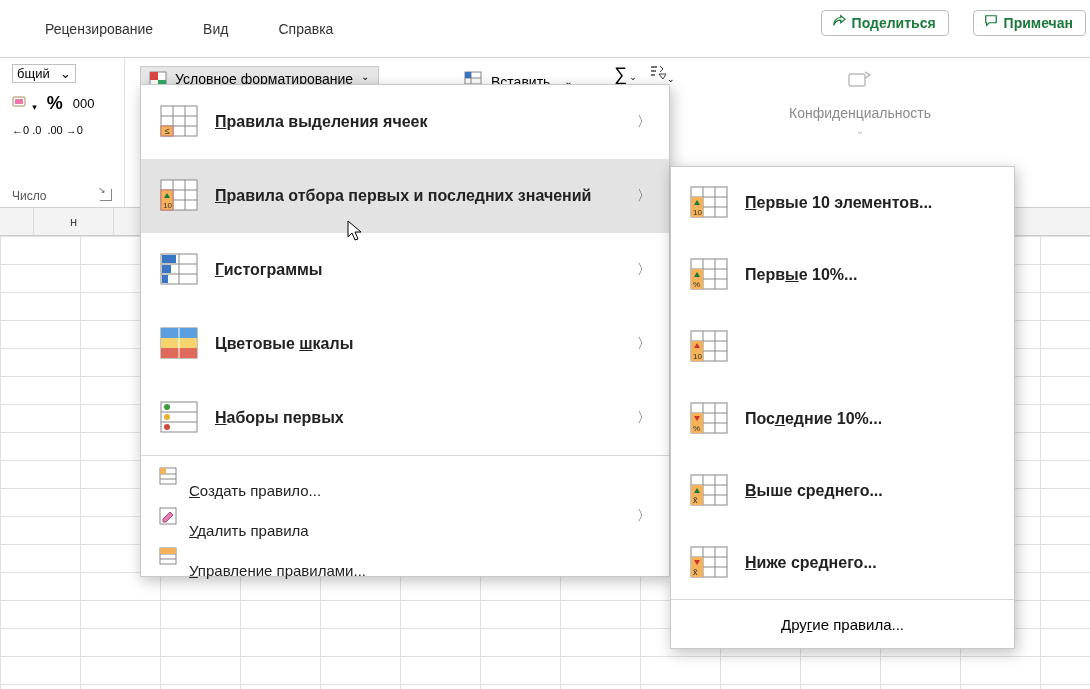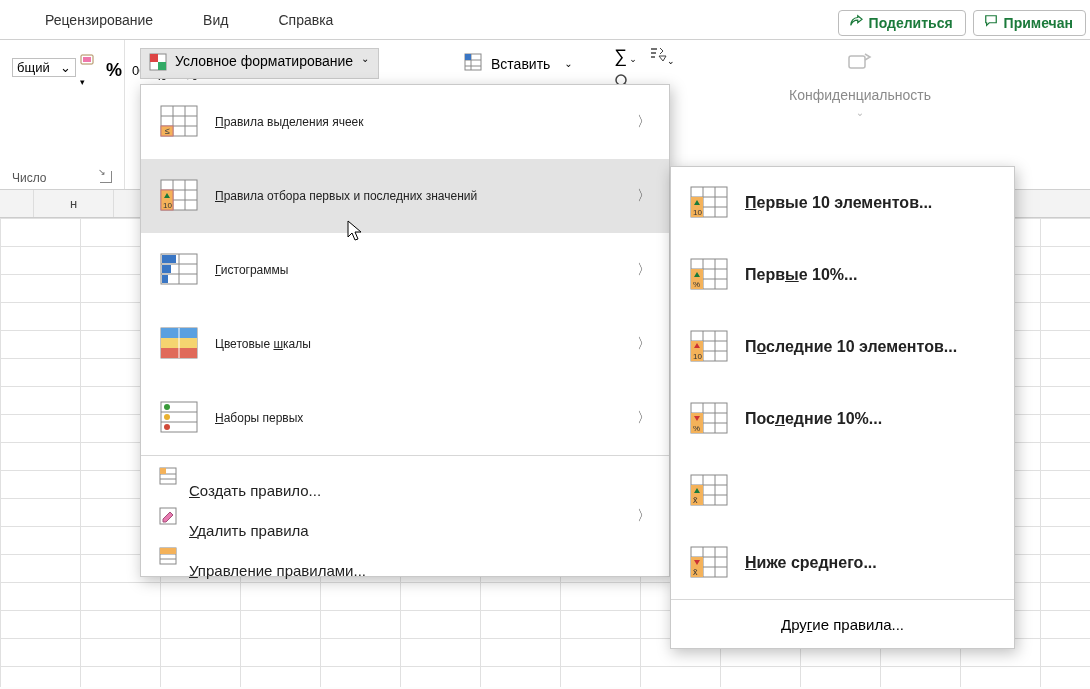--- a/index.html
+++ b/index.html
@@ -12,30 +12,30 @@
     height: 689px;
     overflow: hidden;
     position: relative;
   }
   .ribbon-tabs {
     display: flex;
     gap: 50px;
     padding: 8px 0 8px 45px;
     background: #fff;
     border-bottom: 1px solid #d0d0d0;
-    height: 40px;
+    height: 58px;
     align-items: center;
   }
   .ribbon-tabs .tab { color: #333; cursor: default; }
   .share-row {
     position: absolute;
     right: 0;
     top: 10px;
     display: flex;
-    gap: 7px;
+    gap: 24px;
     padding-right: 4px;
   }
   .pill {
     display: inline-flex;
     align-items: center;
     gap: 6px;
     border: 1px solid #bcbcbc;
     border-radius: 4px;
     padding: 3px 12px 4px 10px;
     font-weight: 600;
@@ -51,21 +51,21 @@
     position: relative;
   }
   .group {
     display: flex;
     flex-direction: column;
     padding: 6px 12px 4px;
     border-right: 1px solid #e1e1e1;
     height: 100%;
     justify-content: space-between;
   }
-  .group .group-body { display: flex; flex-direction: row; gap: 4px; }
+  .group .group-body { display: flex; flex-direction: column; gap: 4px; }
   .group .group-label { font-size: 12px; color: #555; text-align: center; }
   .num-group { width: 125px; }
   .num-top { display:flex; align-items:center; gap:6px; }
   .num-format-sel {
     border:1px solid #c0c0c0; padding:1px 4px; display:inline-flex;
     align-items:center; gap:4px; font-size:13px; min-width:64px;
     justify-content:space-between;
   }
   .num-row2 { display:flex; align-items:center; gap:10px; font-size:15px; margin-top:6px;}
   .num-row3 { display:flex; align-items:center; gap:6px; font-size:11px; margin-top:6px;}
@@ -145,21 +145,21 @@
   .menu-item {
     display:flex;
     align-items:center;
     gap: 16px;
     padding: 0 18px;
     height: 74px;
     cursor: default;
     position:relative;
   }
   .menu-item.hl { background:#e3e3e3; }
-  .menu-item .lbl { font-size:12px; font-weight:400; color:#222; flex:1; }
+  .menu-item .lbl { font-size:16px; font-weight:700; color:#222; flex:1; }
   .menu-item .lbl u { text-decoration: underline; }
   .menu-item .chev { color:#555; font-size:14px; }
   .menu-sep { height:1px; background:#d7d7d7; margin:0; }
   .menu-item.sm { height:40px; gap:12px; padding-left:18px;}
   .menu-item.sm .lbl { font-size:15px; font-weight:400;margin-top:28px; }
   .menu-item.sm .ic-sm { width:18px; height:18px; display:inline-flex; align-items:center; justify-content:center; font-size:15px; color:#555;}
 
   .menu2 .menu-item { height:72px; }
   .menu2 .lbl { font-size:16px; font-weight:600; }
   .menu2 .more { text-align:center; height:48px; display:flex; align-items:center; justify-content:center; font-size:15px; }
@@ -458,21 +458,20 @@
           <rect x="2" y="4" width="36" height="30" fill="#fff" stroke="#888"></rect>
           <line x1="2" y1="14" x2="38" y2="14" stroke="#888"></line>
           <line x1="2" y1="24" x2="38" y2="24" stroke="#888"></line>
           <line x1="14" y1="4" x2="14" y2="34" stroke="#888"></line>
           <line x1="26" y1="4" x2="26" y2="34" stroke="#888"></line>
           <rect x="2" y="14" width="12" height="20" fill="#f4b25a"></rect>
           <path d="M8 22l-3-5h6z" fill="#c33" transform="rotate(180 8 19)"></path>
           <text x="4" y="32" font-size="8" fill="#333">10</text>
         </svg>
     </span>
-    <span class="lbl">П<u>о</u>следние 10 элементов...</span>
   </div>
   <div class="menu-item">
     <span class="big-icon">
       <svg viewBox="0 0 40 40">
           <rect x="2" y="4" width="36" height="30" fill="#fff" stroke="#888"></rect>
           <line x1="2" y1="14" x2="38" y2="14" stroke="#888"></line>
           <line x1="2" y1="24" x2="38" y2="24" stroke="#888"></line>
           <line x1="14" y1="4" x2="14" y2="34" stroke="#888"></line>
           <line x1="26" y1="4" x2="26" y2="34" stroke="#888"></line>
           <rect x="2" y="14" width="12" height="20" fill="#f4b25a"></rect>
@@ -488,20 +487,21 @@
           <rect x="2" y="4" width="36" height="30" fill="#fff" stroke="#888"></rect>
           <line x1="2" y1="14" x2="38" y2="14" stroke="#888"></line>
           <line x1="2" y1="24" x2="38" y2="24" stroke="#888"></line>
           <line x1="14" y1="4" x2="14" y2="34" stroke="#888"></line>
           <line x1="26" y1="4" x2="26" y2="34" stroke="#888"></line>
           <rect x="2" y="14" width="12" height="20" fill="#f4b25a"></rect>
           <path d="M8 17l-3 5h6z" fill="#1b7a3b"></path>
           <text x="4" y="32" font-size="9" fill="#333">x̄</text>
         </svg>
     </span>
+    <span class="lbl"><u>В</u>ыше среднего...</span>
   </div>
   <div class="menu-item">
     <span class="big-icon">
       <svg viewBox="0 0 40 40">
           <rect x="2" y="4" width="36" height="30" fill="#fff" stroke="#888"></rect>
           <line x1="2" y1="14" x2="38" y2="14" stroke="#888"></line>
           <line x1="2" y1="24" x2="38" y2="24" stroke="#888"></line>
           <line x1="14" y1="4" x2="14" y2="34" stroke="#888"></line>
           <line x1="26" y1="4" x2="26" y2="34" stroke="#888"></line>
           <rect x="2" y="14" width="12" height="20" fill="#f4b25a"></rect>

